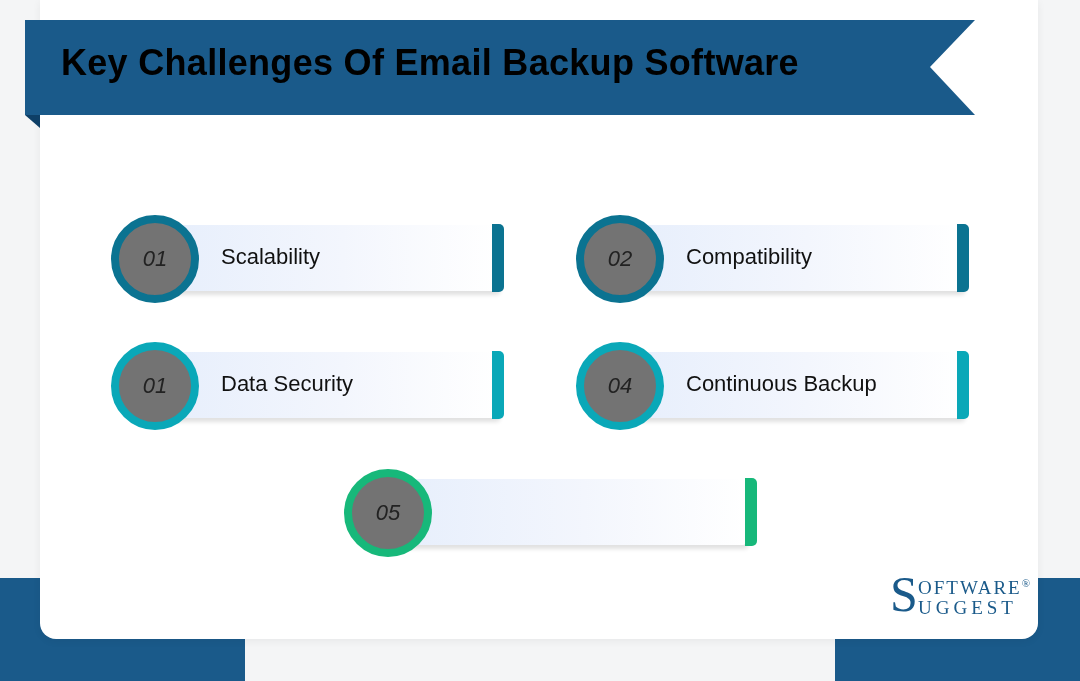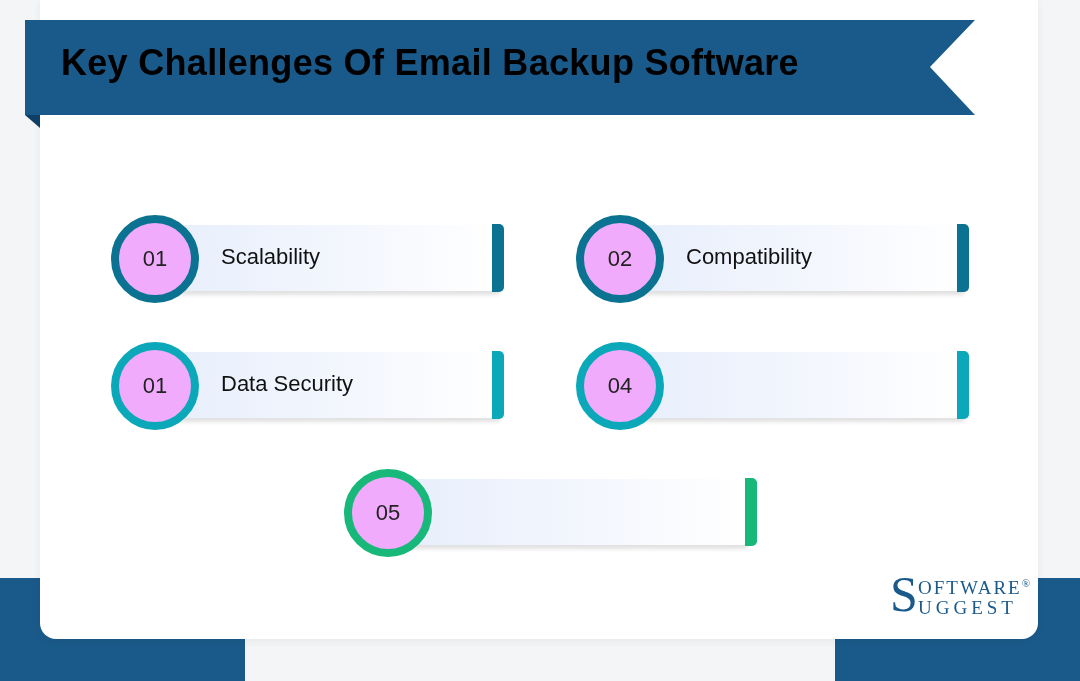--- a/index.html
+++ b/index.html
@@ -8,21 +8,21 @@
   .blob-left{left:0;top:578px;width:245px;height:120px;border-radius:0 60px 0 0;}
   .blob-left::before{content:"";position:absolute;left:0;top:-2px;width:40px;height:0;}
   .blob-right{right:0;top:578px;width:245px;height:120px;border-radius:60px 0 0 0;}
   .card{position:absolute;left:40px;top:0;width:998px;height:639px;background:#fff;border-radius:0 0 16px 16px;box-shadow:0 2px 8px rgba(0,0,0,0.06);}
   .ribbon{position:absolute;left:25px;top:20px;width:950px;height:95px;}
   .ribbon svg{position:absolute;left:0;top:0;}
   .ribbon-title{position:absolute;left:36px;top:22px;color:#000000;font-weight:bold;font-size:36px;letter-spacing:0.3px;white-space:nowrap;}
   .item{position:absolute;height:90px;}
   .item .bar{position:absolute;left:42px;top:10px;height:66px;border-radius:4px;background:linear-gradient(90deg,#e6eefc 0%,#f3f6fd 55%,#ffffff 100%);box-shadow:2px 4px 4px rgba(0,0,0,0.12);}
   .item .tab{position:absolute;top:9px;width:12px;height:68px;border-radius:0 5px 5px 0;}
-  .item .ring{position:absolute;left:0;top:0;width:72px;height:72px;border-radius:50%;border-width:8px;border-style:solid;background:#f0abfc;display:flex;align-items:center;justify-content:center;}
+  .item .ring{position:absolute;left:0;top:0;width:72px;height:72px;border-radius:50%;border-width:8px;border-style:solid;background:#737373;display:flex;align-items:center;justify-content:center;font-style:italic;}
   .item .num{font-size:22px;color:#222;}
   .item .label{position:absolute;left:110px;top:29px;font-size:22px;color:#111;white-space:nowrap;}
   .logo{position:absolute;left:890px;top:575px;color:#1a5a8a;}
   .logo .big-s{position:absolute;left:0;top:-6px;font-family:"Liberation Serif",serif;font-size:50px;line-height:50px;}
   .logo .l1{position:absolute;left:28px;top:2px;font-family:"Liberation Serif",serif;font-size:19px;letter-spacing:2px;white-space:nowrap;}
   .logo .l2{position:absolute;left:28px;top:22px;font-family:"Liberation Serif",serif;font-size:19px;letter-spacing:4px;white-space:nowrap;}
   .logo .reg{font-size:11px;vertical-align:top;}
 </style>
 </head>
 <body>
@@ -66,20 +66,21 @@
   </div>
   <span class="label">Data Security</span>
 </div>
 
 <div class="item" style="left:576px;top:342px;width:400px;">
   <div class="bar" style="width:345px;"></div>
   <div class="tab" style="left:381px;background:#0aa8b8;"></div>
   <div class="ring" style="border-color:#0aa8b8;">
     <span class="num">04</span>
   </div>
+  <span class="label">Continuous Backup</span>
 </div>
 
 <div class="item" style="left:344px;top:469px;width:420px;">
   <div class="bar" style="width:360px;"></div>
   <div class="tab" style="left:401px;background:#17b87a;"></div>
   <div class="ring" style="border-color:#17b87a;">
     <span class="num">05</span>
   </div>
 </div>
 

